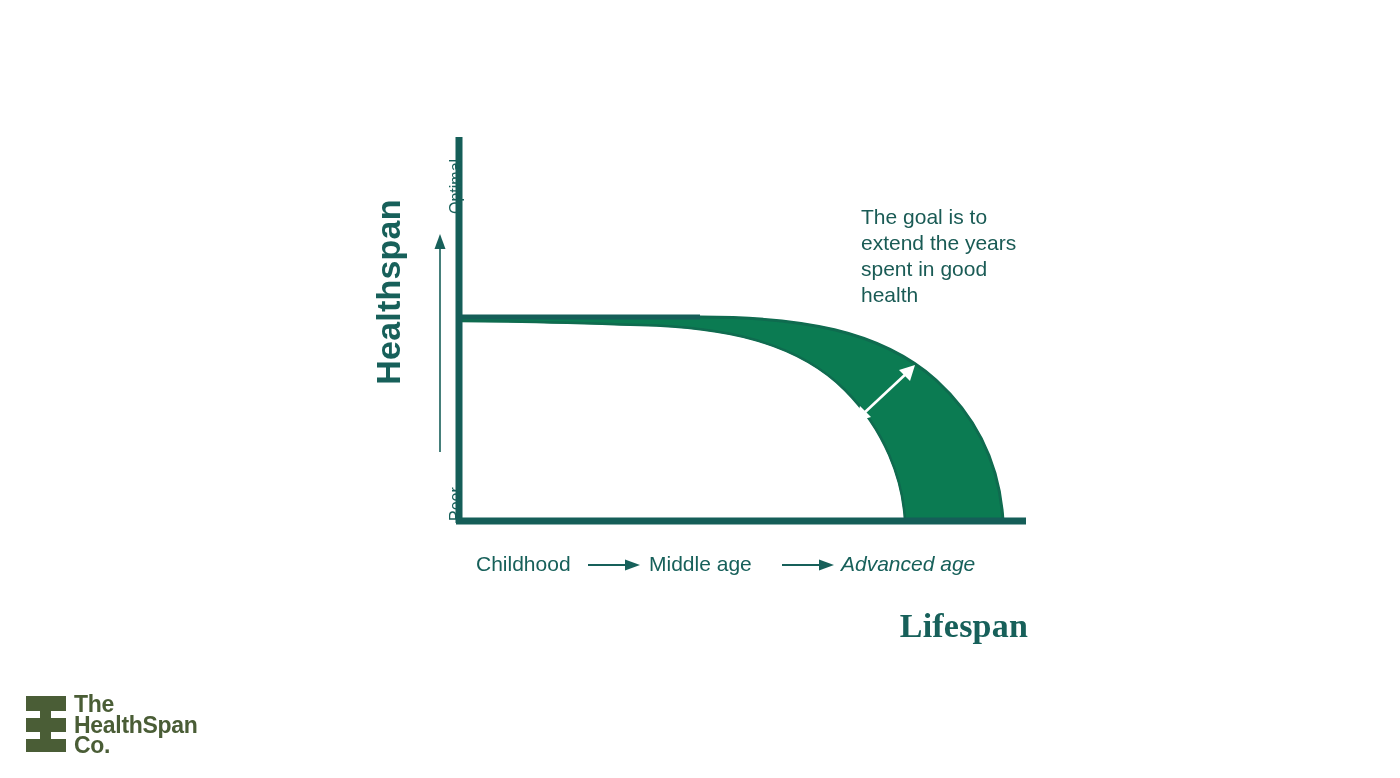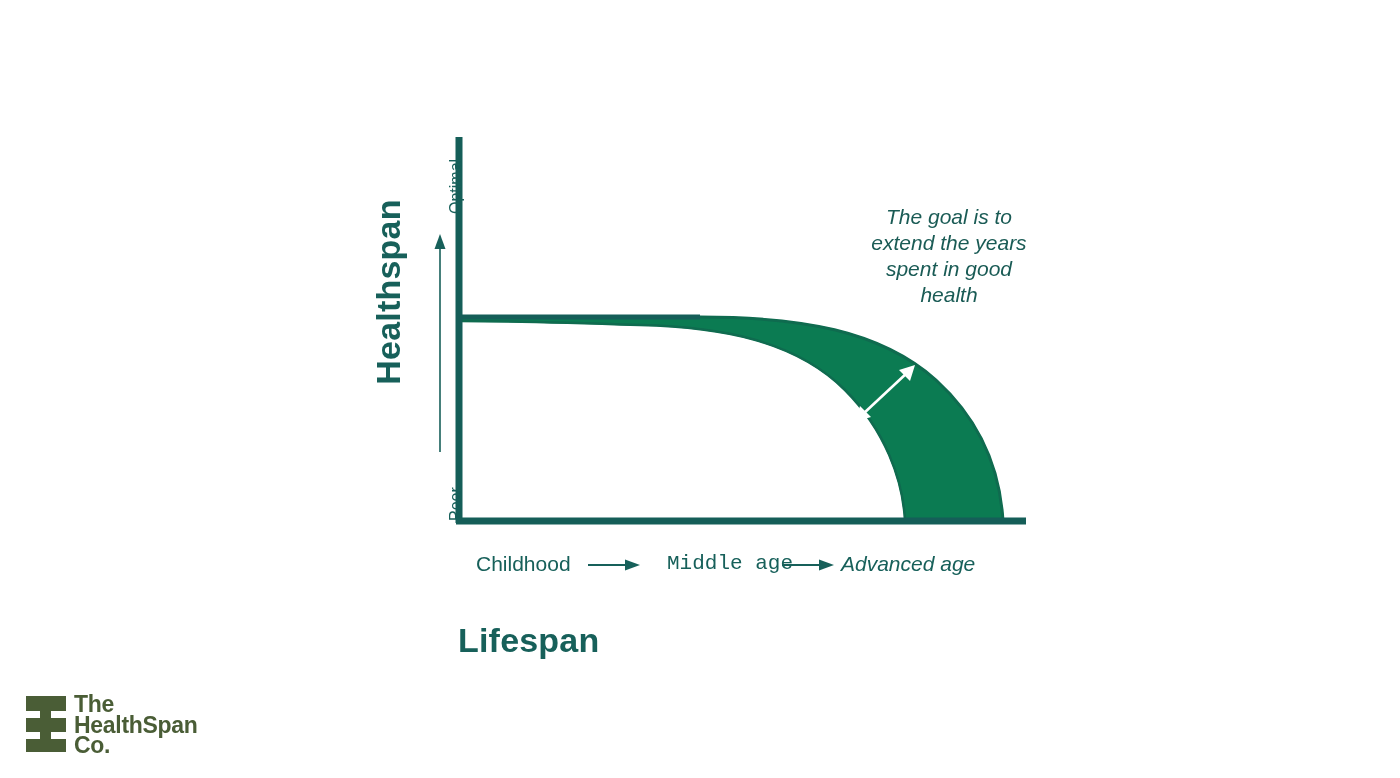--- a/index.html
+++ b/index.html
@@ -41,25 +41,26 @@
     line-height: 40px;
     text-align: center;
     transform-origin: 0 0;
     transform: translate(368px, 452px) rotate(-90deg);
     white-space: nowrap;
   }
 
   
   #lifespan-title {
     left: 458px;
-    top: 616px;
+    top: 602px;
     width: 570px;
     font-size: 34px;
     line-height: 48px;
-    text-align: left;
+    text-align: right;
+    font-family: Liberation Serif, serif;
   }
 
   .scale-label {
     position: absolute;
     font-size: 16px;
     color: #17605a;
     white-space: nowrap;
     transform-origin: 0 0;
   }
   #label-optimal {
@@ -74,33 +75,32 @@
   }
 
   .xtick-label {
     position: absolute;
     font-size: 21px;
     color: #17605a;
     white-space: nowrap;
     top: 552px;
   }
   #xtick-childhood { left: 476px; }
-  #xtick-middle    { left: 667px; font-family: Liberation Mono, monospace; }
+  #xtick-middle    { left: 649px; }
   #xtick-advanced  { left: 841px; font-style: italic; }
 
   #annotation {
     position: absolute;
     left: 861px;
     top: 204px;
     width: 176px;
-    text-align: center;
+    text-align: left;
     font-size: 21px;
     line-height: 26px;
     color: #1a5b55;
-    font-style: italic;
   }
 
   
   #logo {
     position: absolute;
     left: 26px;
     top: 694px;
     width: 230px;
     height: 62px;
   }

